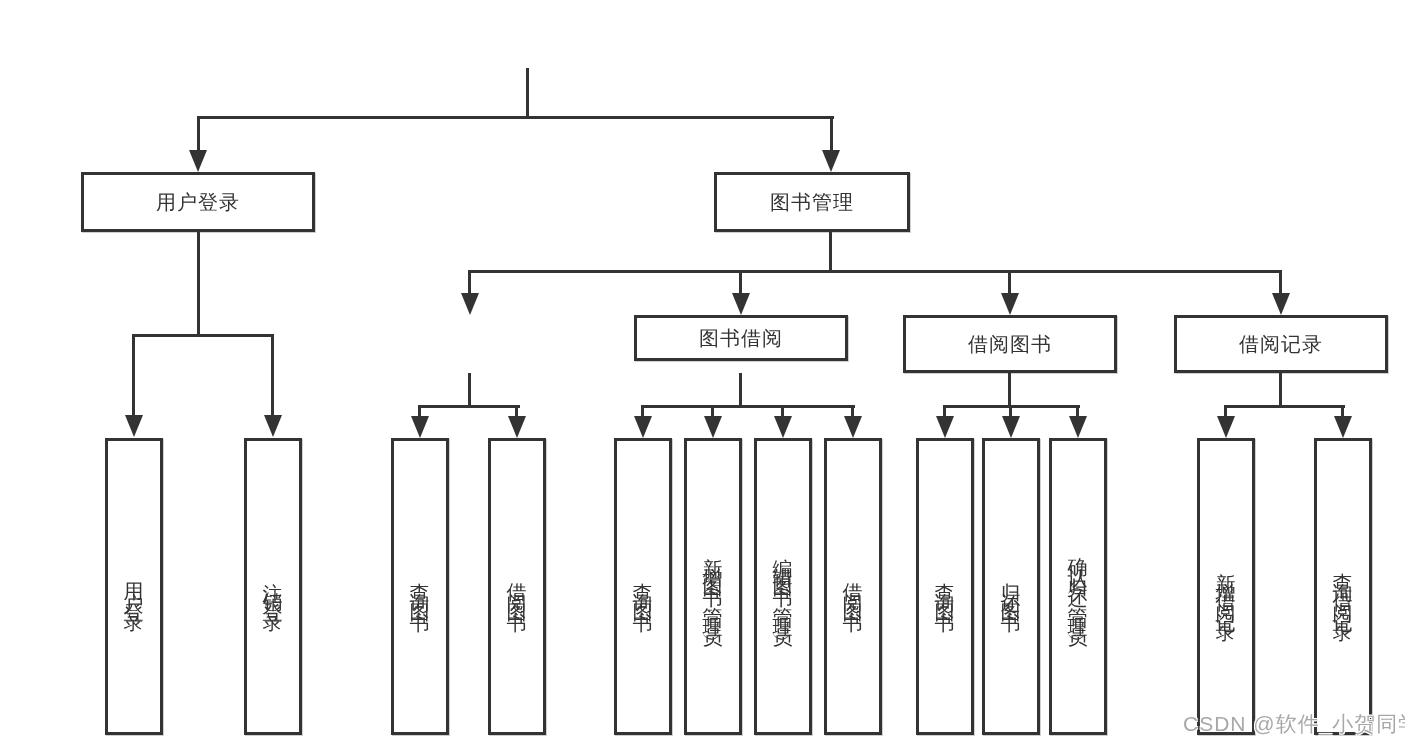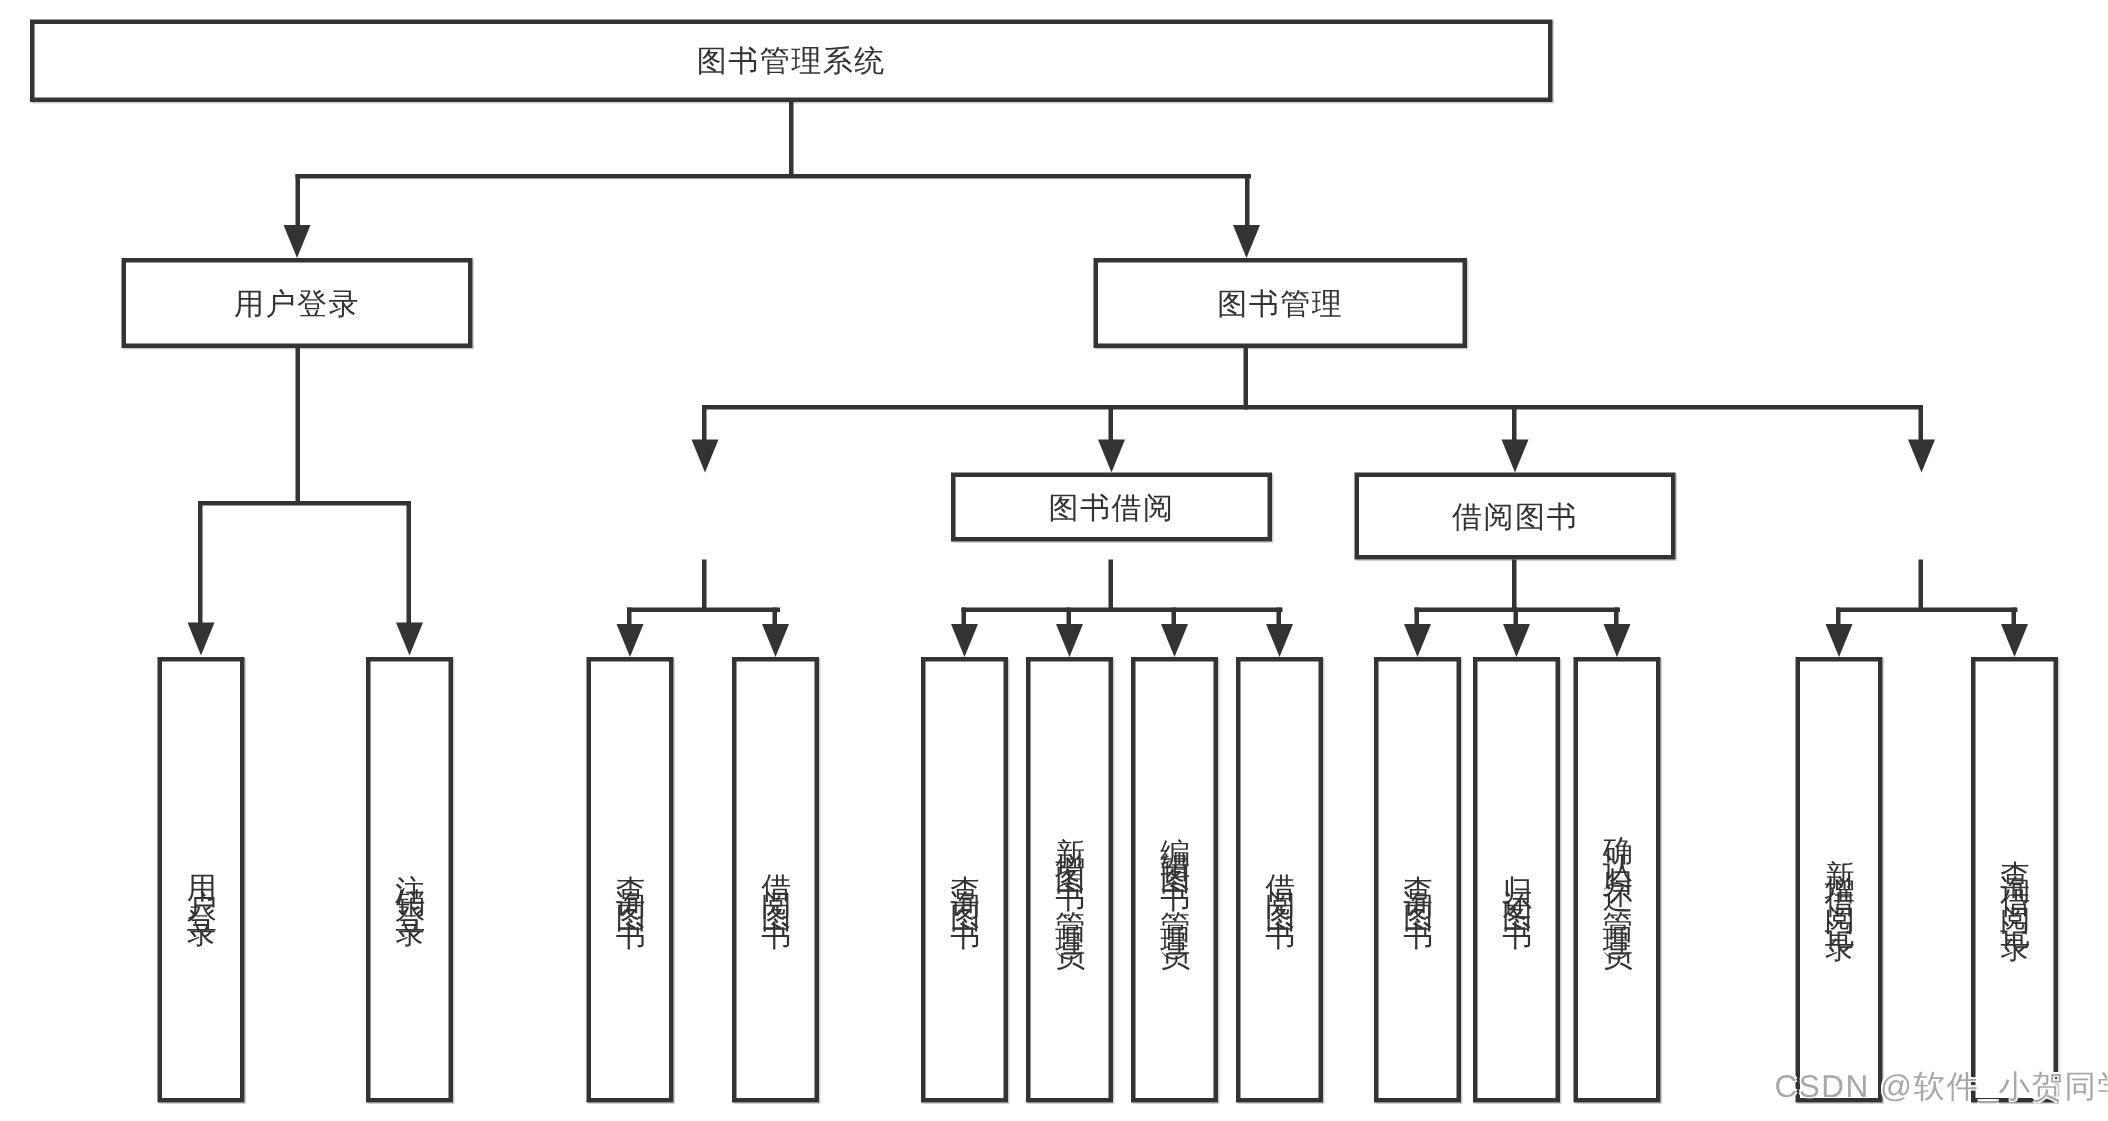--- a/index.html
+++ b/index.html
@@ -59,35 +59,32 @@
     text-shadow: 1px 1px 0 #ffffff, -1px -1px 0 #ffffff, 1px -1px 0 #ffffff, -1px 1px 0 #ffffff;
     z-index: 10;
     white-space: nowrap;
   }
 </style>
 </head>
 <body>
 
 <div id="chart">
 
-  <div class="hbox" style="left:20px; top:13px; width:1015px; height:55px;">
-    <span>图书管理系统</span>
-  </div>
 
   <div class="vline" style="left:526px; top:68px; height:50px;"></div>
   <div class="hline" style="left:197px; top:116px; width:637px;"></div>
   <div class="vline" style="left:197px; top:116px; height:36px;"></div>
   <div class="arrow" style="left:189px; top:150px;"></div>
   <div class="vline" style="left:830px; top:116px; height:36px;"></div>
   <div class="arrow" style="left:822px; top:150px;"></div>
 
   <div class="hbox" style="left:81px; top:172px; width:234px; height:60px;">
     <span>用户登录</span>
   </div>
-  <div class="hbox" style="left:729px; top:172px; width:249px; height:60px;justify-content:center;">
+  <div class="hbox" style="left:714px; top:172px; width:196px; height:60px;justify-content:center;">
     <span>图书管理</span>
   </div>
 
   <div class="vline" style="left:197px; top:232px; height:104px;"></div>
   <div class="hline" style="left:132px; top:334px; width:142px;"></div>
   <div class="vline" style="left:132px; top:334px; height:83px;"></div>
   <div class="arrow" style="left:125px; top:415px;"></div>
   <div class="vline" style="left:271px; top:334px; height:83px;"></div>
   <div class="arrow" style="left:264px; top:415px;"></div>
 
@@ -100,20 +97,23 @@
   <div class="vline" style="left:1008px; top:270px; height:25px;"></div>
   <div class="arrow" style="left:1001px; top:293px;"></div>
   <div class="vline" style="left:1279px; top:270px; height:25px;"></div>
   <div class="arrow" style="left:1272px; top:293px;"></div>
 
   <div class="hbox" style="left:634px; top:315px; width:214px; height:46px;">
     <span>图书借阅</span>
   </div>
   <div class="hbox" style="left:903px; top:315px; width:214px; height:58px;">
     <span>借阅图书</span>
+  </div>
+  <div class="hbox" style="left:1174px; top:315px; width:214px; height:58px;">
+    <span>借阅记录</span>
   </div>
 
   <div class="vline" style="left:468px; top:373px; height:35px;"></div>
   <div class="hline" style="left:418px; top:405px; width:102px;"></div>
   <div class="vline" style="left:418px; top:405px; height:13px;"></div>
   <div class="arrow" style="left:411px; top:416px;"></div>
   <div class="vline" style="left:515px; top:405px; height:13px;"></div>
   <div class="arrow" style="left:508px; top:416px;"></div>
 
   <div class="vline" style="left:739px; top:373px; height:35px;"></div>

